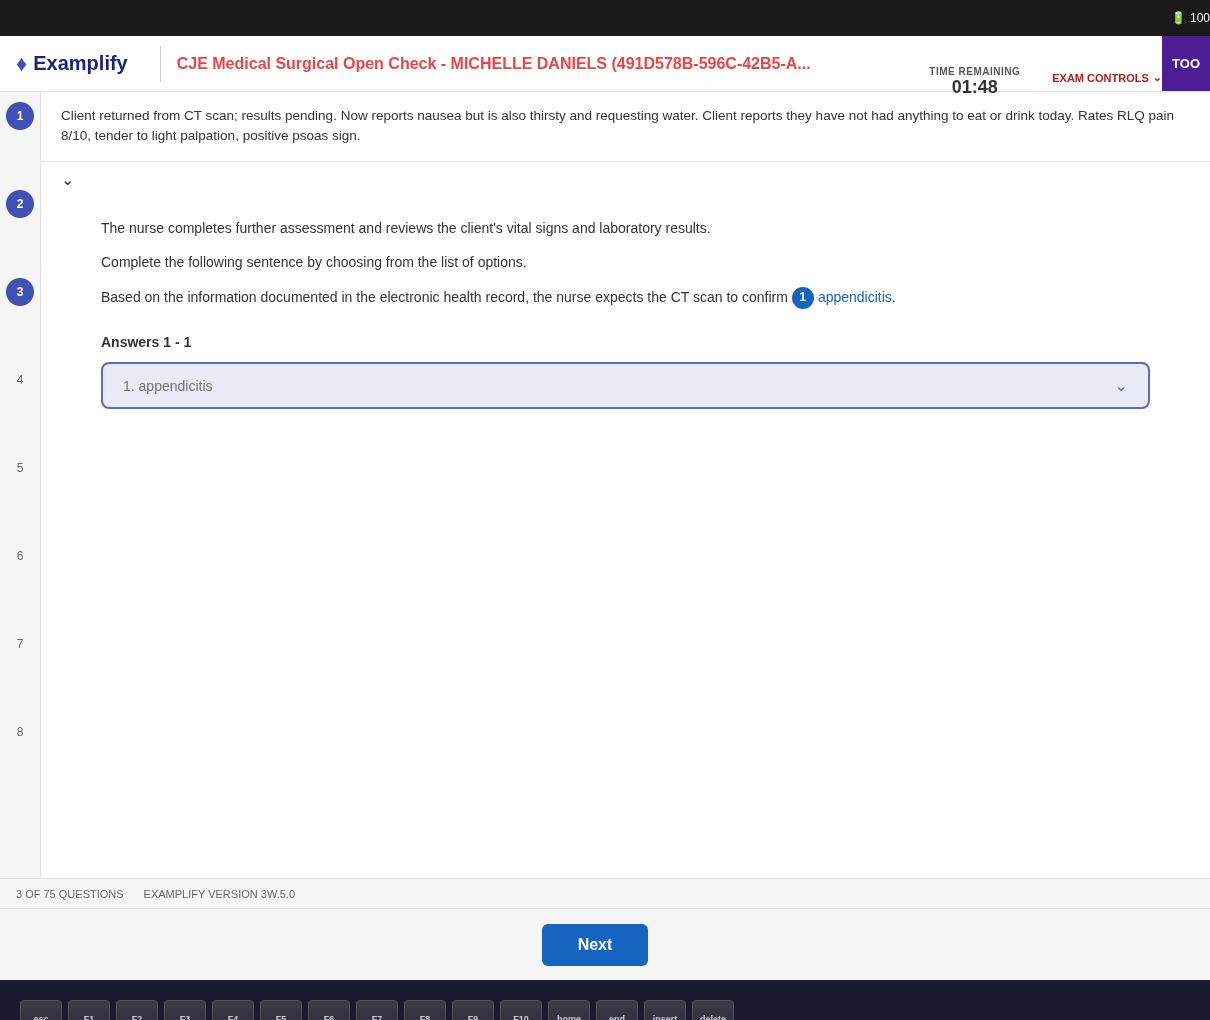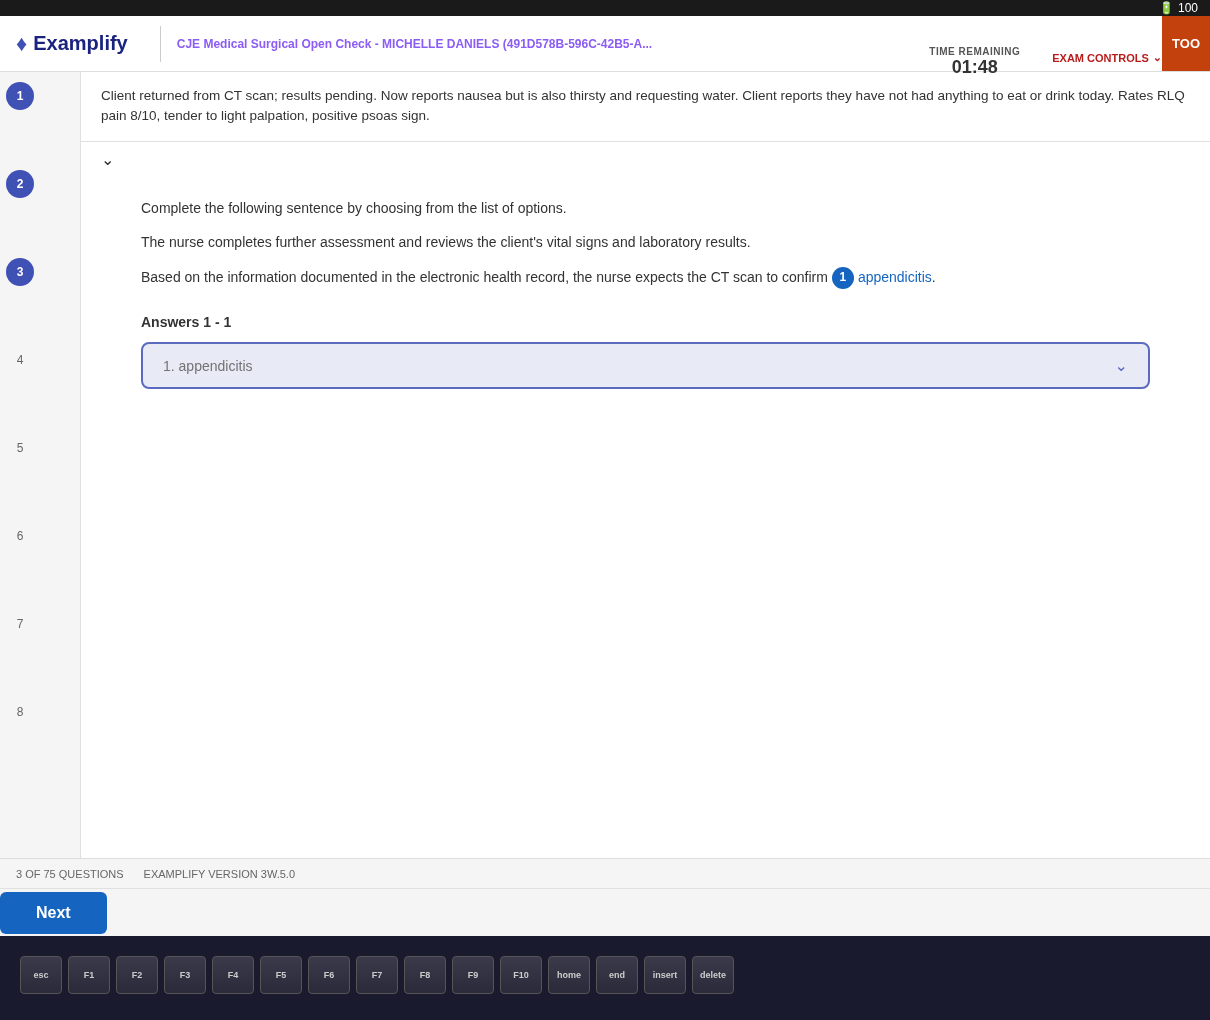--- a/index.html
+++ b/index.html
@@ -7,25 +7,24 @@
       font-family: Arial, sans-serif;
       background: #1a1a2e;
       width: 1210px;
       height: 1020px;
       overflow: hidden;
     }
 
     
     .system-bar {
       background: #1a1a1a;
-      height: 16px;
+      height: 36px;
       display: flex;
       align-items: center;
       justify-content: flex-end;
-      padding-right: 12px;
       color: white;
       font-size: 12px;
     }
 
     
     .header {
       background: white;
       height: 56px;
       display: flex;
       align-items: center;
@@ -50,23 +49,23 @@
     }
 
     .divider-v {
       width: 1px;
       height: 36px;
       background: #ccc;
       margin: 0 16px;
     }
 
     .exam-title {
-      font-size: 12px;
-      font-weight: bold;
-      color: #8b5cf6;
+      font-size: 16px;
+      font-weight: bold;
+      color: #ef4444;
       flex: 1;
     }
 
     .time-section {
       display: flex;
       flex-direction: column;
       align-items: center;
       margin-right: 32px;
       margin-top: 37px;
     }
@@ -93,21 +92,21 @@
       margin-right: 32px;
       cursor: pointer;
       margin-top: 28px;
     }
 
     .exam-controls .chevron {
       margin-left: 4px;
     }
 
     .too-section {
-      background: #c2410c;
+      background: #4c1d95;
       color: white;
       font-weight: bold;
       font-size: 13px;
       padding: 4px 10px;
       height: 100%;
       display: flex;
       align-items: center;
       position: absolute;
       right: 0;
       top: 0;
@@ -152,21 +151,20 @@
       font-weight: normal;
     }
 
     
     .content-area {
       flex: 1;
       background: white;
       overflow-y: auto;
       padding: 0;
       border-left: 1px solid #e0e0e0;
-      margin-left: 40px;
     }
 
     
     .info-box {
       background: white;
       padding: 14px 20px;
       border-bottom: 1px solid #e0e0e0;
       font-size: 13.5px;
       color: #333;
       line-height: 1.5;
@@ -259,24 +257,24 @@
       align-items: center;
       padding: 0 16px;
       border-top: 1px solid #ddd;
       font-size: 11px;
       color: #666;
       gap: 20px;
     }
 
     .next-button-area {
       background: #f5f5f5;
-      height: 48px;
-      display: flex;
-      align-items: center;
-      justify-content: flex-start;
+      height: 72px;
+      display: flex;
+      align-items: center;
+      justify-content: center;
       padding-right: 20px;
       border-top: 1px solid #e0e0e0;
     }
 
     .next-button {
       background: #1565c0;
       color: white;
       border: none;
       border-radius: 6px;
       padding: 12px 36px;
@@ -359,22 +357,22 @@
 
   <div class="content-area">
 
     <div class="info-box">
       <span>Client returned from CT scan; results pending. Now reports nausea but is also thirsty and requesting water. Client reports they have not had anything to eat or drink today. Rates RLQ pain 8/10, tender to light palpation, positive psoas sign.</span>
     </div>
 
     <div class="chevron-toggle">⌄</div>
 
     <div class="question-area">
+      <p class="question-text">The nurse completes further assessment and reviews the client's vital signs and laboratory results.</p>
       <p class="question-text">Complete the following sentence by choosing from the list of options.</p>
-      <p class="question-text">The nurse completes further assessment and reviews the client's vital signs and laboratory results.</p>
 
       <div class="sentence-completion">
         <span>Based on the information documented in the electronic health record, the nurse expects the CT scan to confirm</span>
         <span class="numbered-badge">1</span>
         <span class="answer-word">appendicitis</span>
         <span>.</span>
       </div>
 
       <div class="answers-header">Answers 1 - 1</div>
 

